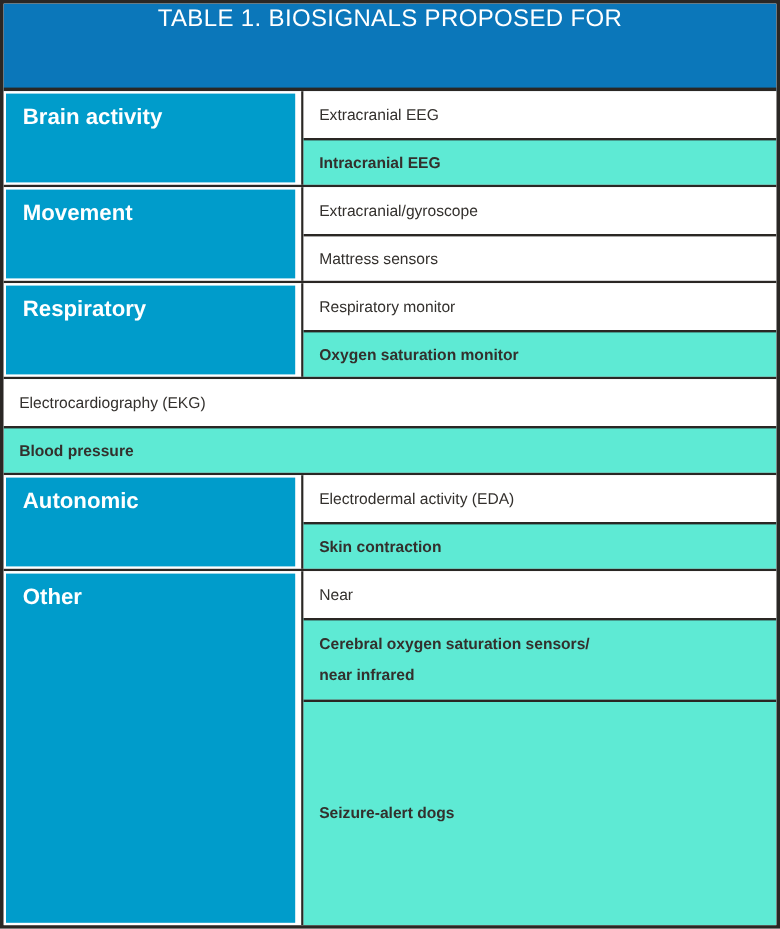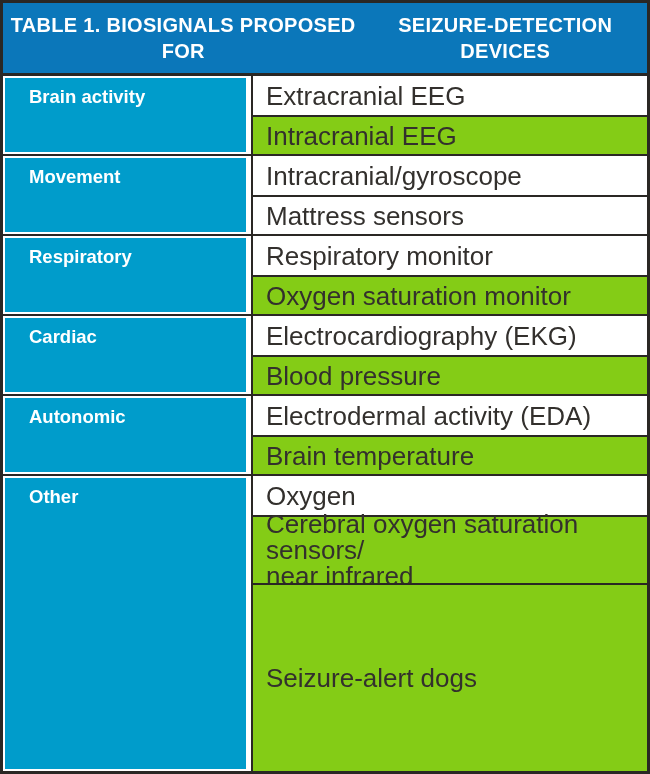--- a/index.html
+++ b/index.html
@@ -18,25 +18,25 @@
     flex-direction: column;
     overflow: hidden;
   }
   .table-header {
     height: 73px;
     flex: 0 0 auto;
     background: #0b77ba;
     border-bottom: 3px solid #2a2724;
     color: #ffffff;
     display: flex;
-    flex-direction: row;
-    justify-content: flex-start;
+    flex-direction: column;
+    justify-content: space-between;
     align-items: center;
     text-align: center;
-    font-weight: bold;
+    font-weight: normal;
     font-size: 20px;
     line-height: 26px;
     letter-spacing: 0.3px;
     box-sizing: border-box;
   }
   .table-body {
     flex: 1;
     display: flex;
     flex-direction: column;
   }
@@ -55,68 +55,68 @@
     flex: 0 0 auto;
     box-sizing: border-box;
     background: #ffffff;
     border-right: 2px solid #2a2724;
     padding: 2px 5px 2px 2px;
   }
   .cat-fill {
     background: #009ccb;
     height: 100%;
     box-sizing: border-box;
-    padding: 6px 6px 0 24px;
+    padding: 6px 6px 0 14px;
     color: #ffffff;
     font-weight: bold;
     font-size: 18.5px;
     line-height: 25px;
   }
   .items {
     flex: 1;
     display: flex;
     flex-direction: column;
   }
   .item {
     height: 39px;
     flex: 0 0 auto;
     display: flex;
     align-items: center;
     padding: 0 21px 0 13px;
     box-sizing: border-box;
-    font-size: 26px;
+    font-size: 13px;
     color: #33302d;
     background: #ffffff;
   }
   .item + .item {
     border-top: 2px solid #2a2724;
   }
   .item.shaded {
-    background: #84cc16;
+    background: #5eead4;
+    font-weight: bold;
   }
   .item.tall {
     height: 68px;
   }
   .group:last-child .item:last-child {
     flex: 1;
     text-align: center;
   }
   .item-text {
     white-space: pre-line;
     line-height: 26px;
   }
 </style>
 </head>
 <body>
 
 <div class="table-wrap">
 
   <div class="table-header">
     <span>TABLE 1. BIOSIGNALS PROPOSED FOR</span>
-    <span>SEIZURE-DETECTION DEVICES</span>
   </div>
 
   <div class="table-body">
 
     <div class="group">
       <div class="cat-cell">
         <div class="cat-fill">Brain activity</div>
       </div>
       <div class="items">
         <div class="item">
@@ -127,21 +127,21 @@
           </div>
       </div>
     </div>
 
     <div class="group">
       <div class="cat-cell">
         <div class="cat-fill">Movement</div>
       </div>
       <div class="items">
         <div class="item">
-            <span class="item-text">Intracranial/gyroscope</span>
+            <span class="item-text">Extracranial/gyroscope</span>
           </div>
         <div class="item">
             <span class="item-text">Mattress sensors</span>
           </div>
       </div>
     </div>
 
 
     <div class="group">
       <div class="cat-cell">
@@ -151,54 +151,51 @@
         <div class="item">
             <span class="item-text">Respiratory monitor</span>
           </div>
         <div class="item shaded">
             <span class="item-text">Oxygen saturation monitor</span>
           </div>
       </div>
     </div>
 
     <div class="group">
-      <div class="cat-cell">
-        <div class="cat-fill">Cardiac</div>
-      </div>
       <div class="items">
         <div class="item">
             <span class="item-text">Electrocardiography (EKG)</span>
           </div>
         <div class="item shaded">
             <span class="item-text">Blood pressure</span>
           </div>
       </div>
     </div>
 
     <div class="group">
       <div class="cat-cell">
         <div class="cat-fill">Autonomic</div>
       </div>
       <div class="items">
         <div class="item">
             <span class="item-text">Electrodermal activity (EDA)</span>
           </div>
         <div class="item shaded">
-            <span class="item-text">Brain temperature</span>
+            <span class="item-text">Skin contraction</span>
           </div>
       </div>
     </div>
 
     <div class="group">
       <div class="cat-cell">
         <div class="cat-fill">Other</div>
       </div>
       <div class="items">
         <div class="item">
-            <span class="item-text">Oxygen</span>
+            <span class="item-text">Near</span>
           </div>
         <div class="item shaded tall">
             <span class="item-text">Cerebral oxygen saturation sensors/
 near infrared</span>
           </div>
         <div class="item shaded">
             <span class="item-text">Seizure-alert dogs</span>
           </div>
       </div>
     </div>

